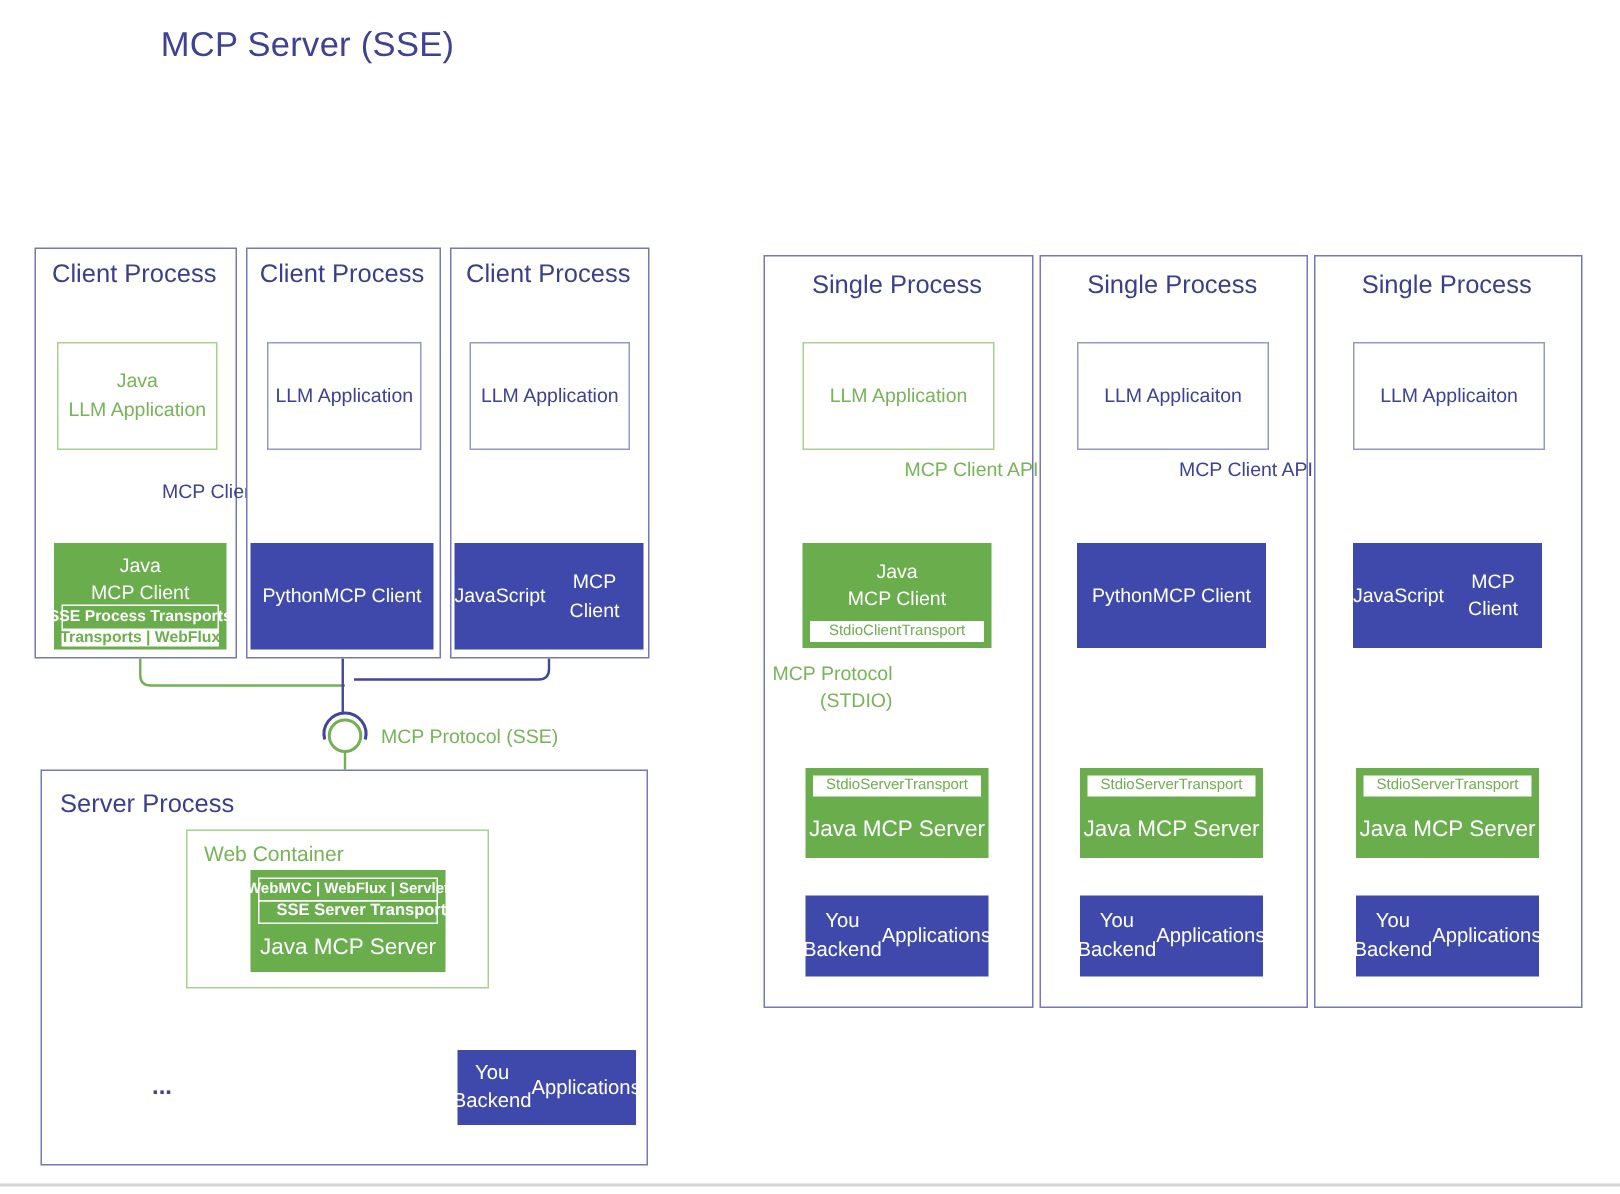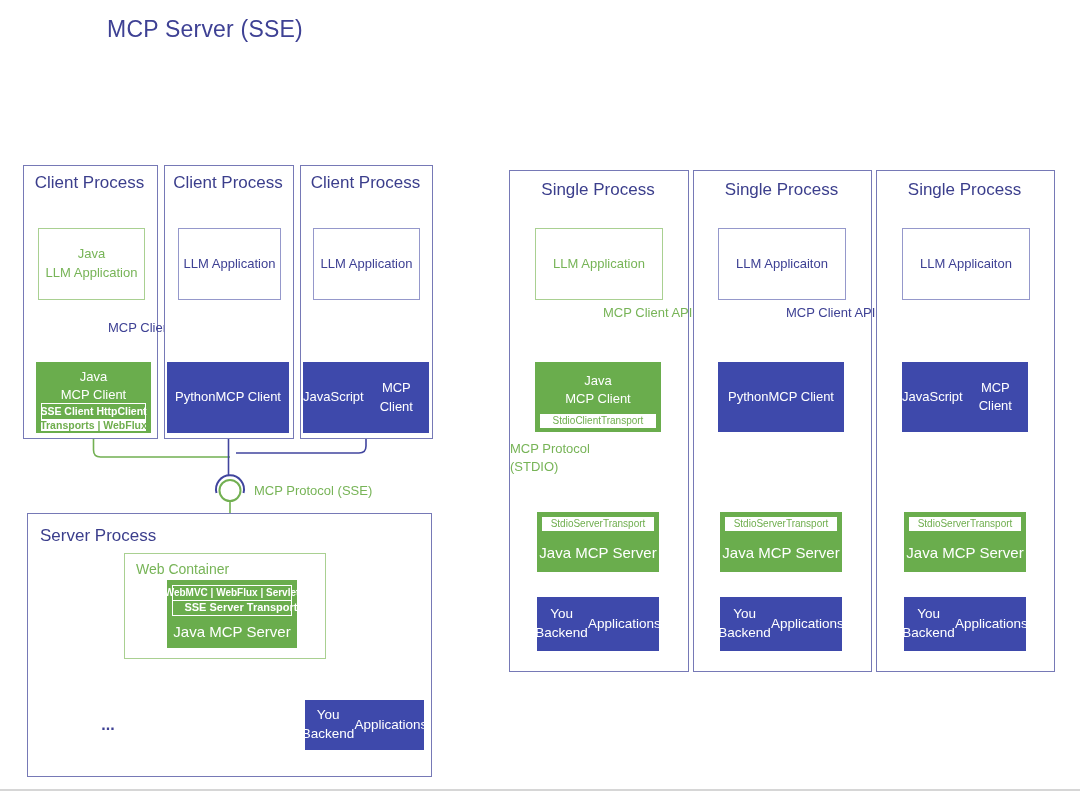--- a/index.html
+++ b/index.html
@@ -117,21 +117,21 @@
   <div class="llm-box llm-green" style="left:38px;top:228px;width:105px;height:70px;">
     <span>Java</span>
     <span>LLM Application</span>
   </div>
   <div class="abs api-label indigo-t" style="left:108px;top:320px;">MCP Client API</div>
   <div class="fill-green" style="left:36px;top:362px;width:115px;height:71px;padding-top:0;">
     <div style="padding-top:6px;line-height:1.35;">
       <span style="display:block;">Java</span>
       <span style="display:block;">MCP Client</span>
     </div>
-    <div class="strip strip-outline" style="top:41px;height:15px;font-size:10.5px;font-weight:700;">SSE Client HttpClient</div>
+    <div class="strip strip-outline" style="top:41px;height:15px;font-size:10.5px;font-weight:700;">SSE Process Transports</div>
     <div class="strip strip-white" style="top:58px;height:11px;font-size:10.5px;font-weight:600;">Transports | WebFlux</div>
   </div>
 
   <div class="proc-box" style="left:164px;top:165px;width:128px;height:272px;"></div>
   <div class="abs proc-label" style="left:164px;top:173px;width:128px;">Client Process</div>
   <div class="llm-box llm-blue" style="left:178px;top:228px;width:101px;height:70px;">
     <span>LLM Application</span>
   </div>
   <div class="fill-blue" style="left:167px;top:362px;width:122px;height:71px;">
     <span>Python</span>
@@ -174,21 +174,21 @@
     <span>LLM Application</span>
   </div>
   <div class="abs api-label green-t" style="left:603px;top:305px;">MCP Client API</div>
   <div class="fill-green" style="left:535px;top:362px;width:126px;height:70px;">
     <div style="padding-top:10px;line-height:1.35;">
       <span style="display:block;">Java</span>
       <span style="display:block;">MCP Client</span>
     </div>
     <div class="strip strip-white" style="top:52px;height:14px;font-size:10px;">StdioClientTransport</div>
   </div>
-  <div class="abs green-t" style="left:510px;top:440px;width:85px;font-size:13px;text-align:left;line-height:1.35;">
+  <div class="abs green-t" style="left:510px;top:440px;width:85px;font-size:13px;text-align:right;line-height:1.35;">
     <span style="display:block;">MCP Protocol</span>
     <span style="display:block;">(STDIO)</span>
   </div>
   <div class="fill-green" style="left:537px;top:512px;width:122px;height:60px;">
     <div class="strip strip-white" style="top:5px;height:14px;font-size:10px;">StdioServerTransport</div>
     <div class="abs" style="left:0;right:0;top:30px;font-size:15px;">Java MCP Server</div>
   </div>
   <div class="fill-blue" style="left:537px;top:597px;width:122px;height:54px;font-size:13.5px;">
     <span>You Backend</span>
     <span>Applications</span>

